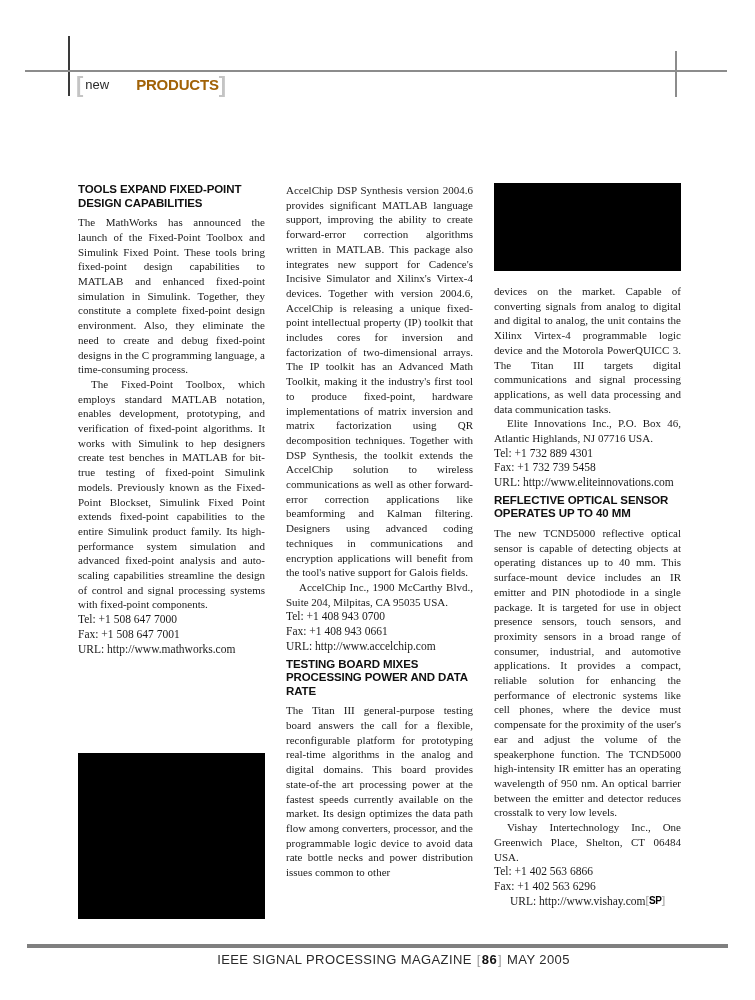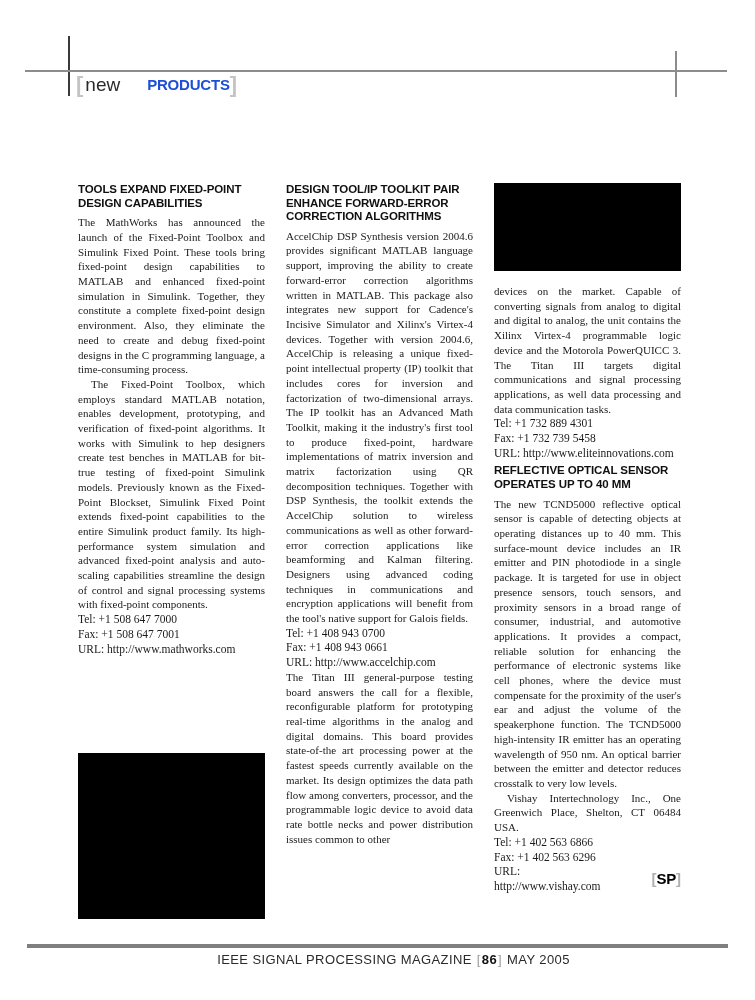--- a/index.html
+++ b/index.html
@@ -9,38 +9,38 @@
   
   .rule-top{position:absolute;left:25px;top:70px;width:702px;height:2px;background:#8c8c8c;}
   .crop-left{position:absolute;left:68px;top:36px;width:2px;height:60px;background:#3a3a3a;}
   .crop-right{position:absolute;left:675px;top:51px;width:2px;height:46px;background:#8c8c8c;}
   .footer-rule{position:absolute;left:27px;top:944px;width:701px;height:4px;background:#7f7f7f;}
 
   
   .header-tag{position:absolute;left:76px;top:74px;display:flex;align-items:flex-start;
               font-family:"Liberation Sans",sans-serif;}
   .header-tag .bracket{color:#c4c4c4;font-size:22px;line-height:22px;font-weight:700;}
-  .tag-prefix{font-size:19px;line-height:22px;color:#2a2a2a;margin:0 3px 0 2px;}
+  .tag-prefix{font-size:13px;line-height:22px;color:#2a2a2a;margin:0 3px 0 2px;}
   .tag-main{font-size:15px;line-height:22px;font-weight:700;letter-spacing:-0.2px;}
 
   
   .content{position:absolute;left:78px;top:183px;width:603px;height:754px;
            display:flex;gap:21px;overflow:hidden;}
   .col{width:187px;display:flex;flex-direction:column;}
   .heading{font-family:"Liberation Sans",sans-serif;font-weight:700;font-size:11.5px;
            line-height:13.6px;color:#101010;margin:0 0 5px;letter-spacing:-0.1px;}
   .heading:not(:first-child){margin-top:4px;}
   .para{font-size:11px;line-height:14.7px;text-align:justify;margin:0;}
   .para.indent{text-indent:13px;}
   .contact{font-size:11.5px;line-height:14.7px;}
   .contact.with-marker{display:flex;justify-content:center;align-items:center;}
   .photo{width:100%;background:#000;}
   .photo.push{margin-top:auto;margin-bottom:18px;}
   .col > .photo:first-child{margin-bottom:13px;}
-  .sp{font-family:"Liberation Sans",sans-serif;font-size:15px;line-height:10px;white-space:nowrap;padding-left:28px;}
+  .sp{font-family:"Liberation Sans",sans-serif;font-size:10px;line-height:10px;white-space:nowrap;}
   .sp-b{color:#b0b0b0;font-weight:700;}
   .sp-t{color:#000;font-weight:700;letter-spacing:-0.3px;}
 
   
   .footer{position:absolute;left:0;top:952px;width:755px;text-align:center;
           font-family:"Liberation Sans",sans-serif;font-size:13px;letter-spacing:0.4px;color:#2a2a2a;padding-left:16px;}
   .footer .seg{margin:0 4px;}
   .f-bracket{color:#9a9a9a;margin:0 1px;}
   .f-num{font-weight:700;color:#111;}
 </style>
@@ -49,45 +49,47 @@
 
 <div id="page">
 
   <div class="crop-left"></div>
   <div class="rule-top"></div>
   <div class="crop-right"></div>
 
   <div class="header-tag">
     <span class="bracket">[</span>
     <span class="tag-prefix">new</span>
-    <span class="tag-main" style="color: #1d4ed8; padding-left: 24px;">PRODUCTS</span>
+    <span class="tag-main" style="color: #a16207; padding-left: 24px;">PRODUCTS</span>
     <span class="bracket">]</span>
   </div>
 
   <main class="content">
     <section class="col">
         <h2 class="heading">TOOLS EXPAND FIXED-POINT DESIGN CAPABILITIES</h2>
         <p class="para">The MathWorks has announced the launch of the Fixed-Point Toolbox and Simulink Fixed Point. These tools bring fixed-point design capabilities to MATLAB and enhanced fixed-point simulation in Simulink. Together, they constitute a complete fixed-point design environment. Also, they eliminate the need to create and debug fixed-point designs in the C programming language, a time-consuming process.</p>
         <p class="para indent">The Fixed-Point Toolbox, which employs standard MATLAB notation, enables development, prototyping, and verification of fixed-point algorithms. It works with Simulink to hep designers create test benches in MATLAB for bit-true testing of fixed-point Simulink models. Previously known as the Fixed-Point Blockset, Simulink Fixed Point extends fixed-point capabilities to the entire Simulink product family. Its high-performance system simulation and advanced fixed-point analysis and auto-scaling capabilities streamline the design of control and signal processing systems with fixed-point components.</p>
         <div class="contact"><span>Tel: +1 508 647 7000</span></div>
         <div class="contact"><span>Fax: +1 508 647 7001</span></div>
         <div class="contact"><span>URL: http://www.mathworks.com</span></div>
         <div class="photo push" style="height: 166px;"></div>
       </section>
     <section class="col">
-        <h2 class="heading">DESIGN TOOL/IP TOOLKIT PAIR ENHANCE FORWARD-ERROR CORRECTION ALGORITHMS</h2>
         <p class="para">AccelChip DSP Synthesis version 2004.6 provides significant MATLAB language support, improving the ability to create forward-error correction algorithms written in MATLAB. This package also integrates new support for Cadence's Incisive Simulator and Xilinx's Virtex-4 devices. Together with version 2004.6, AccelChip is releasing a unique fixed-point intellectual property (IP) toolkit that includes cores for inversion and factorization of two-dimensional arrays. The IP toolkit has an Advanced Math Toolkit, making it the industry's first tool to produce fixed-point, hardware implementations of matrix inversion and matrix factorization using QR decomposition techniques. Together with DSP Synthesis, the toolkit extends the AccelChip solution to wireless communications as well as other forward-error correction applications like beamforming and Kalman filtering. Designers using advanced coding techniques in communications and encryption applications will benefit from the tool's native support for Galois fields.</p>
+        <p class="para indent">AccelChip Inc., 1900 McCarthy Blvd., Suite 204, Milpitas, CA 95035 USA.</p>
         <div class="contact"><span>Tel: +1 408 943 0700</span></div>
         <div class="contact"><span>Fax: +1 408 943 0661</span></div>
         <div class="contact"><span>URL: http://www.accelchip.com</span></div>
+        <h2 class="heading">TESTING BOARD MIXES PROCESSING POWER AND DATA RATE</h2>
         <p class="para">The Titan III general-purpose testing board answers the call for a flexible, reconfigurable platform for prototyping real-time algorithms in the analog and digital domains. This board provides state-of-the art processing power at the fastest speeds currently available on the market. Its design optimizes the data path flow among converters, processor, and the programmable logic device to avoid data rate bottle necks and power distribution issues common to other</p>
       </section>
     <section class="col">
         <div class="photo" style="height: 88px;"></div>
         <p class="para">devices on the market. Capable of converting signals from analog to digital and digital to analog, the unit contains the Xilinx Virtex-4 programmable logic device and the Motorola PowerQUICC 3. The Titan III targets digital communications and signal processing applications, as well data processing and data communication tasks.</p>
+        <p class="para indent">Elite Innovations Inc., P.O. Box 46, Atlantic Highlands, NJ 07716 USA.</p>
         <div class="contact"><span>Tel: +1 732 889 4301</span></div>
         <div class="contact"><span>Fax: +1 732 739 5458</span></div>
         <div class="contact"><span>URL: http://www.eliteinnovations.com</span></div>
         <h2 class="heading">REFLECTIVE OPTICAL SENSOR OPERATES UP TO 40 MM</h2>
         <p class="para">The new TCND5000 reflective optical sensor is capable of detecting objects at operating distances up to 40 mm. This surface-mount device includes an IR emitter and PIN photodiode in a single package. It is targeted for use in object presence sensors, touch sensors, and proximity sensors in a broad range of consumer, industrial, and automotive applications. It provides a compact, reliable solution for enhancing the performance of electronic systems like cell phones, where the device must compensate for the proximity of the user's ear and adjust the volume of the speakerphone function. The TCND5000 high-intensity IR emitter has an operating wavelength of 950 nm. An optical barrier between the emitter and detector reduces crosstalk to very low levels.</p>
         <p class="para indent">Vishay Intertechnology Inc., One Greenwich Place, Shelton, CT 06484 USA.</p>
         <div class="contact"><span>Tel: +1 402 563 6866</span></div>
         <div class="contact"><span>Fax: +1 402 563 6296</span></div>
         <div class="contact with-marker">
           <span>URL: http://www.vishay.com</span>

